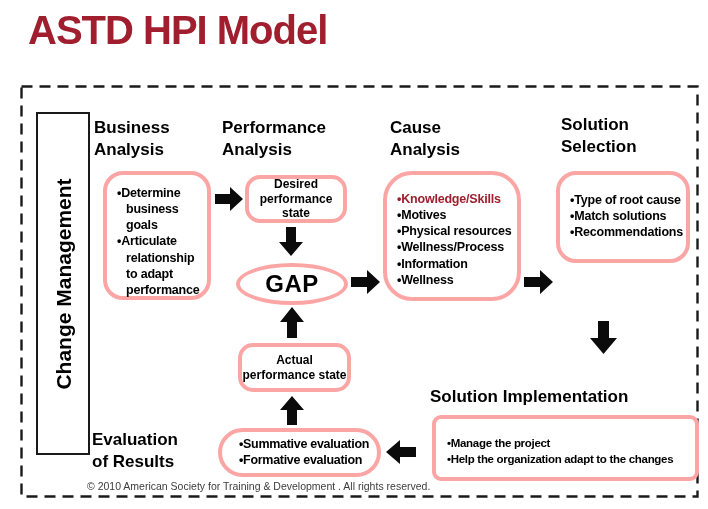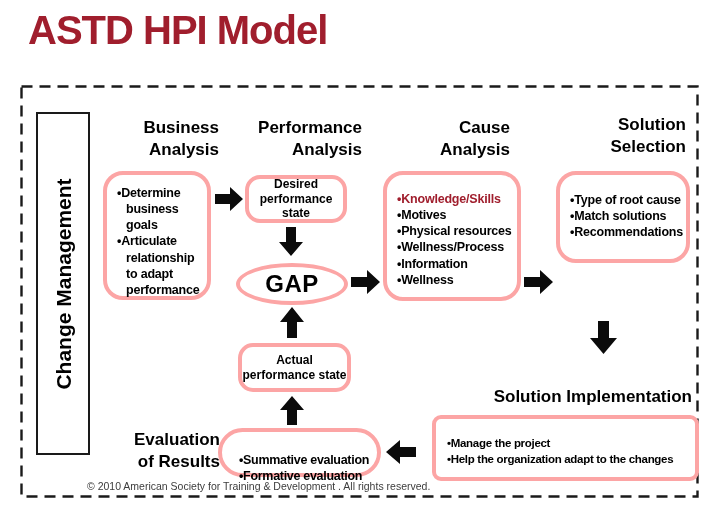--- a/index.html
+++ b/index.html
@@ -41,21 +41,21 @@
     text-align: center;
     line-height: 50px;
     font-size: 21px;
     font-weight: 700;
     color: #000;
     white-space: nowrap;
   }
 
   .col-heading {
     position: absolute;
-    text-align: right;
+    text-align: left;
     font-size: 17px;
     font-weight: 700;
     line-height: 1.28;
     color: #000;
     white-space: pre-line;
   }
   .node {
     position: absolute;
     border: 4px solid #fca5a5;
     background: #fff;
@@ -110,21 +110,21 @@
 
   <div class="node bullets" style="left:103px; top:171px; width:108px; height:129px; border-radius:20px; padding:10px 5px 0 10px;">
       <div class="bullet">Determine business goals</div>
       <div class="bullet">Articulate relationship to adapt performance</div>
     </div>
 
   <div class="node center-node state-node" style="left:245px; top:175px; width:102px; height:48px;">Desired performance state</div>
 
   <div class="node center-node gap-node" style="left:236px; top:263px; width:112px; height:42px;">GAP</div>
 
-  <div class="node bullets nowrap" style="left:383px; top:171px; width:138px; height:130px; border-radius:20px; padding:16px 2px 0 10px;">
+  <div class="node bullets nowrap" style="left:383px; top:171px; width:138px; height:130px; border-radius:29px; padding:16px 2px 0 10px;">
       <div class="bullet" style="color: rgb(160, 30, 45);">Knowledge/Skills</div>
       <div class="bullet">Motives</div>
       <div class="bullet">Physical resources</div>
       <div class="bullet">Wellness/Process</div>
       <div class="bullet">Information</div>
       <div class="bullet">Wellness</div>
     </div>
 
   <div class="node bullets nowrap" style="left:556px; top:171px; width:134px; height:92px; border-radius:20px; padding:17px 2px 0 10px;">
       <div class="bullet">Type of root cause</div>
@@ -137,21 +137,21 @@
   <div class="col-heading" style="left:430px; top:386px; width:262px; white-space:nowrap;">Solution Implementation</div>
 
   <div class="node bullets nowrap" style="left:432px; top:415px; width:267px; height:66px; border-radius:9px; padding:16px 0 0 11px; font-size:11.5px; letter-spacing:-0.3px; line-height:1.4;">
       <div class="bullet">Manage the project</div>
       <div class="bullet">Help the organization adapt to the changes</div>
     </div>
 
   <div class="col-heading" style="left:92px; top:429px; width:128px;">Evaluation
 of Results</div>
 
-  <div class="node bullets nowrap" style="left:218px; top:428px; width:163px; height:49px; border-radius:25px; padding:20px 0 0 17px; letter-spacing:-0.3px;">
+  <div class="node bullets nowrap" style="left:218px; top:428px; width:163px; height:49px; border-radius:25px; padding:4px 0 0 17px; letter-spacing:-0.3px;">
       <div class="bullet">Summative evaluation</div>
       <div class="bullet">Formative evaluation</div>
     </div>
 
   <div class="copyright">© 2010 American Society for Training &amp; Development .  All rights reserved.</div>
 
   <svg class="arrow" style="left:215px; top:187px;" width="28" height="24">
     <polygon points="0,7 15,7 15,0 28,12 15,24 15,17 0,17" fill="#0b0b0b"></polygon>
   </svg>
   <svg class="arrow" style="left:279px; top:227px;" width="24" height="29">

